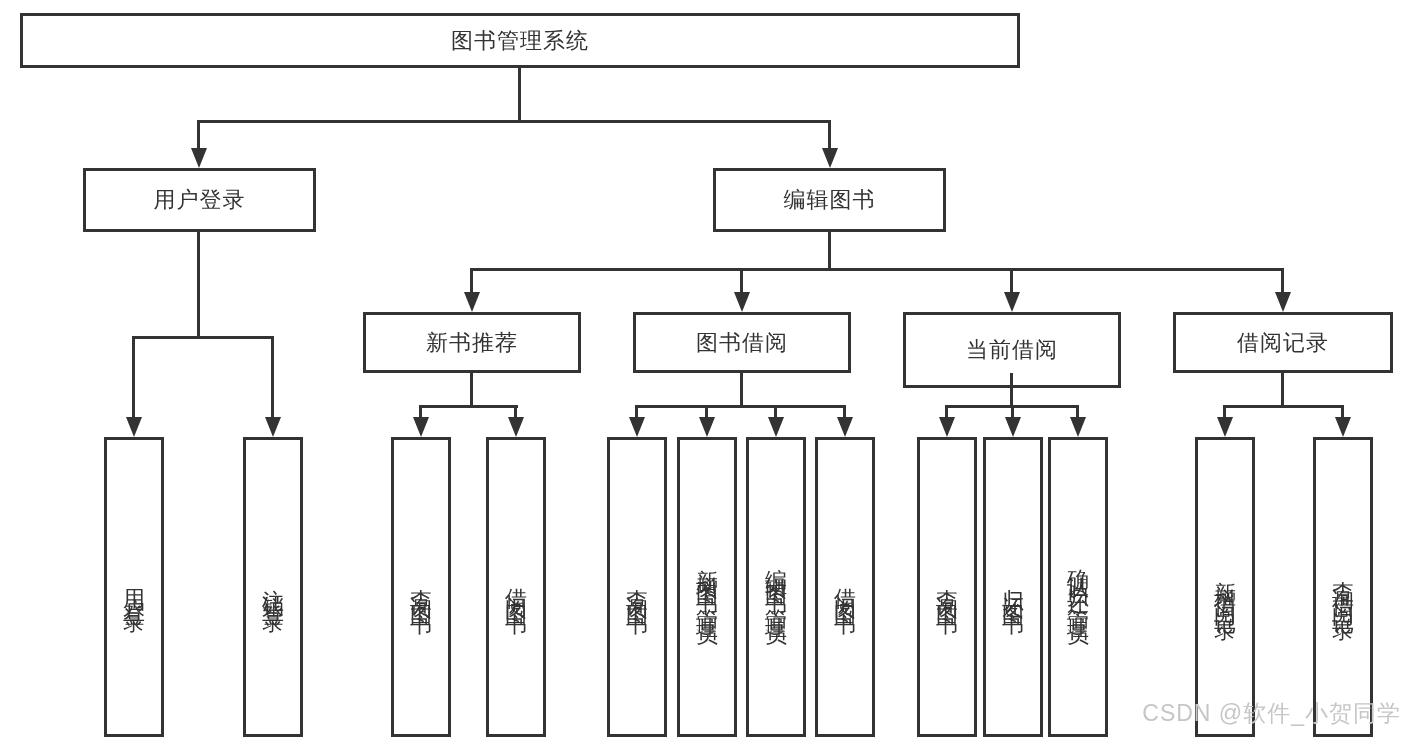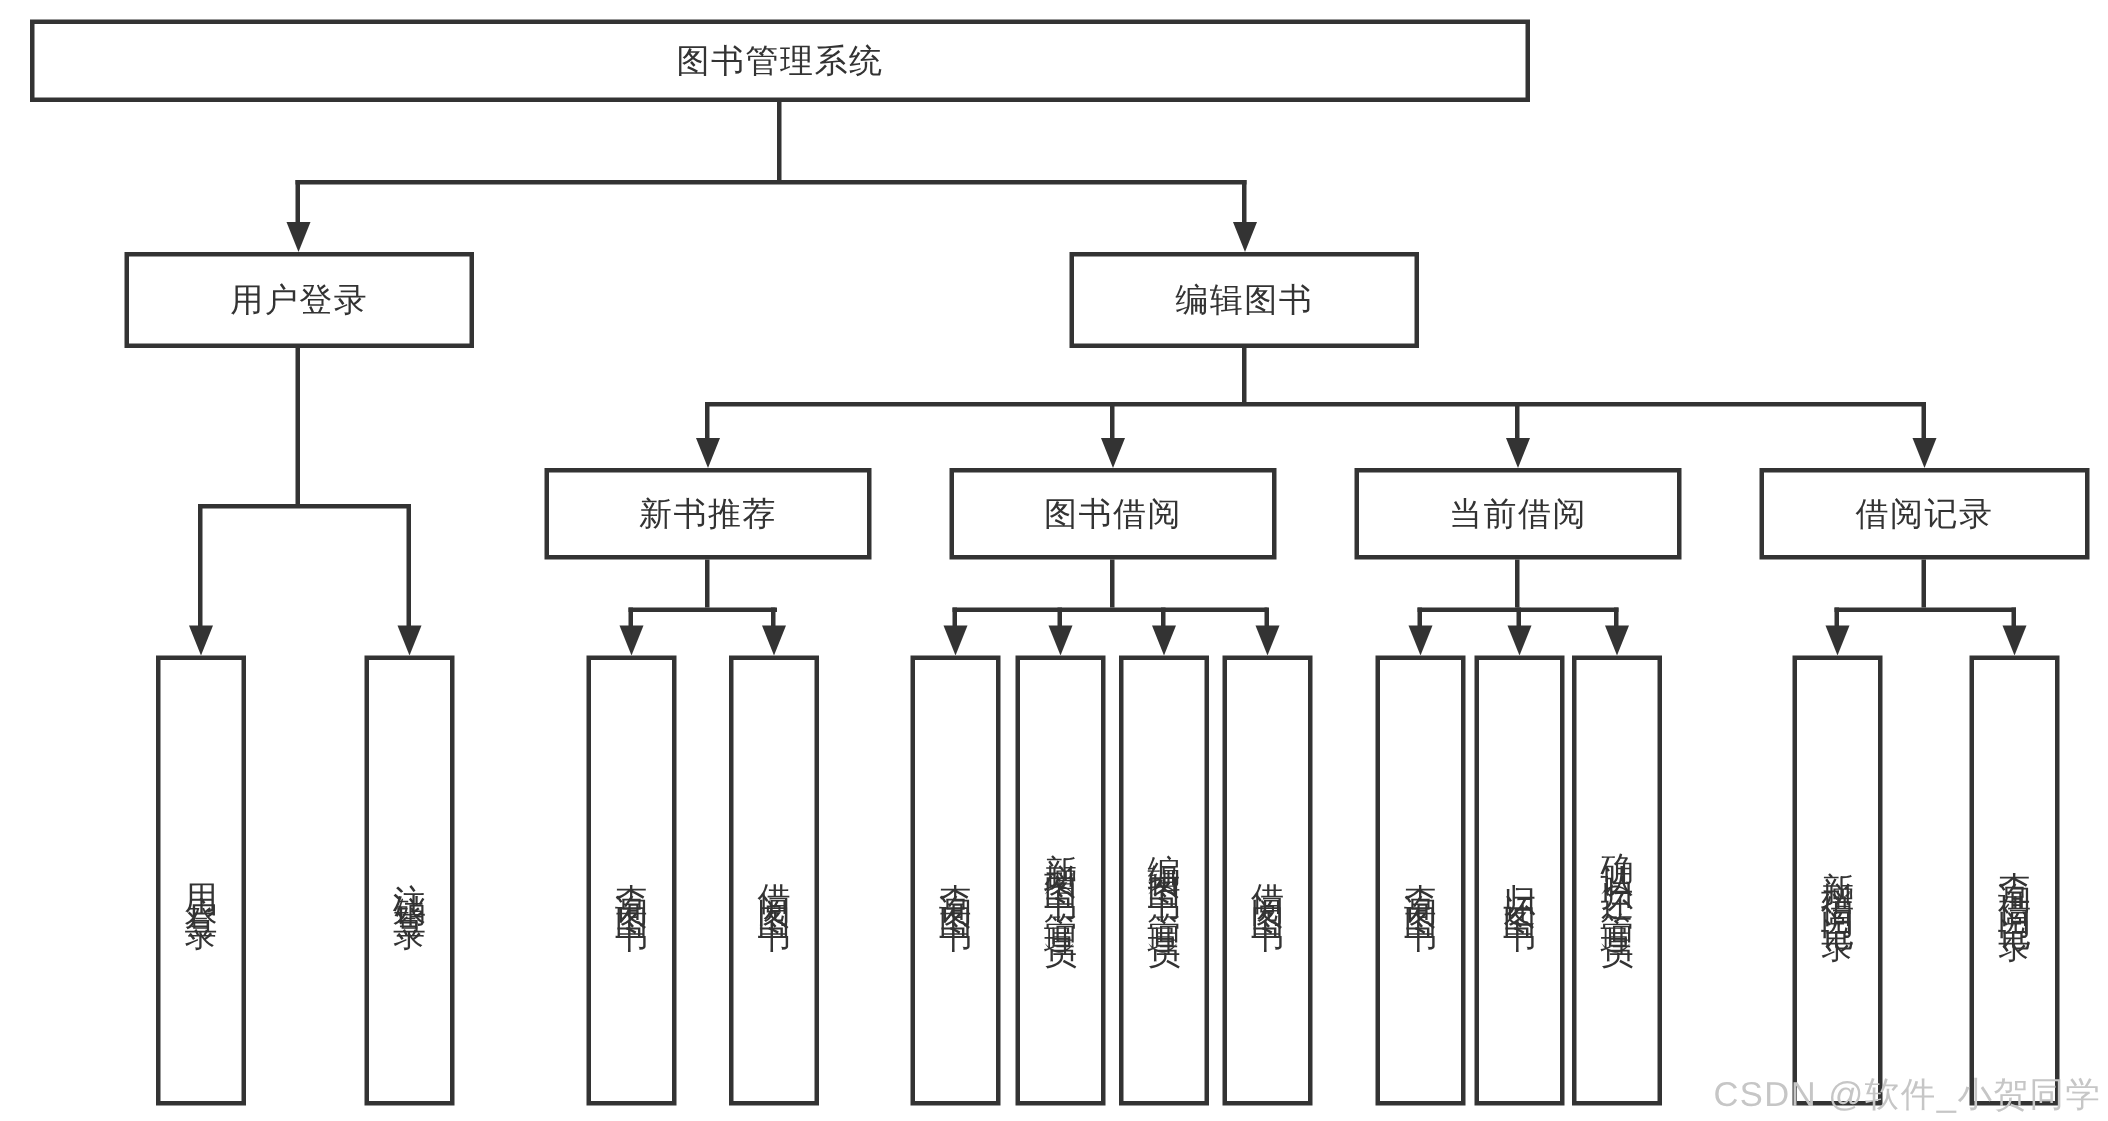--- a/index.html
+++ b/index.html
@@ -25,21 +25,21 @@
   }
   .vline,.hline{position:absolute;background:var(--line);}
   .vline{width:3px;}
   .hline{height:3px;}
   .arrow{
     position:absolute;width:0;height:0;
     border-left:8px solid transparent;border-right:8px solid transparent;
     border-top:20px solid var(--line);
   }
   .watermark{
-    position:absolute;right:4px;bottom:2px;font-size:23px;color:var(--watermark);
+    position:absolute;right:4px;bottom:18px;font-size:23px;color:var(--watermark);
     white-space:nowrap;z-index:10;letter-spacing:1px;
   }
 </style>
 </head>
 <body>
 
 <div class="stage">
 
   <div class="box h" style="left:20px;top:13px;width:1000px;height:55px">
     <span>图书管理系统</span>
@@ -76,21 +76,21 @@
   <div class="arrow" style="left:1004px;top:292px"></div>
   <div class="vline" style="left:1281px;top:268px;height:26px"></div>
   <div class="arrow" style="left:1275px;top:292px"></div>
 
   <div class="box h" style="left:633px;top:312px;width:218px;height:61px">
     <span>图书借阅</span>
   </div>
   <div class="box h" style="left:363px;top:312px;width:218px;height:61px">
     <span>新书推荐</span>
   </div>
-  <div class="box h" style="left:903px;top:312px;width:218px;height:61px">
+  <div class="box h" style="left:903px;top:312px;width:218px;height:76px">
     <span>当前借阅</span>
   </div>
   <div class="box h" style="left:1173px;top:312px;width:220px;height:61px">
     <span>借阅记录</span>
   </div>
 
   <div class="vline" style="left:470px;top:373px;height:32px"></div>
   <div class="hline" style="left:419px;top:405px;width:99px"></div>
   <div class="vline" style="left:419px;top:405px;height:14px"></div>
   <div class="arrow" style="left:413px;top:417px"></div>

